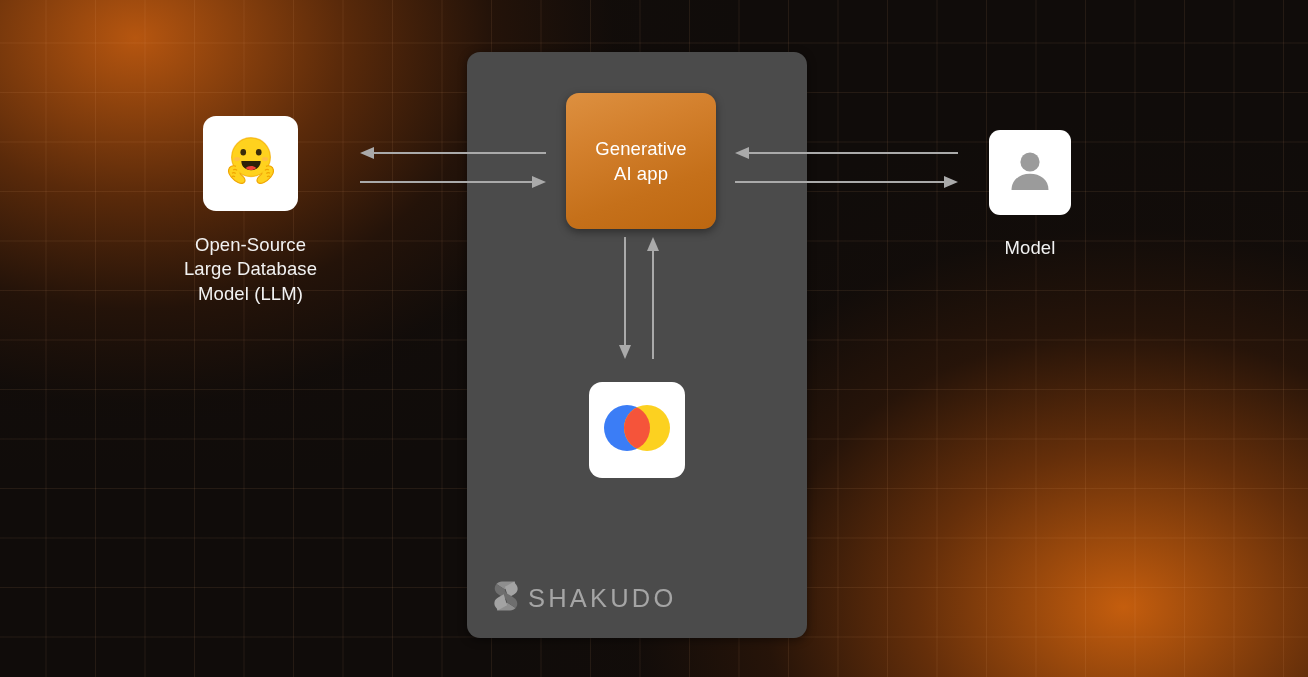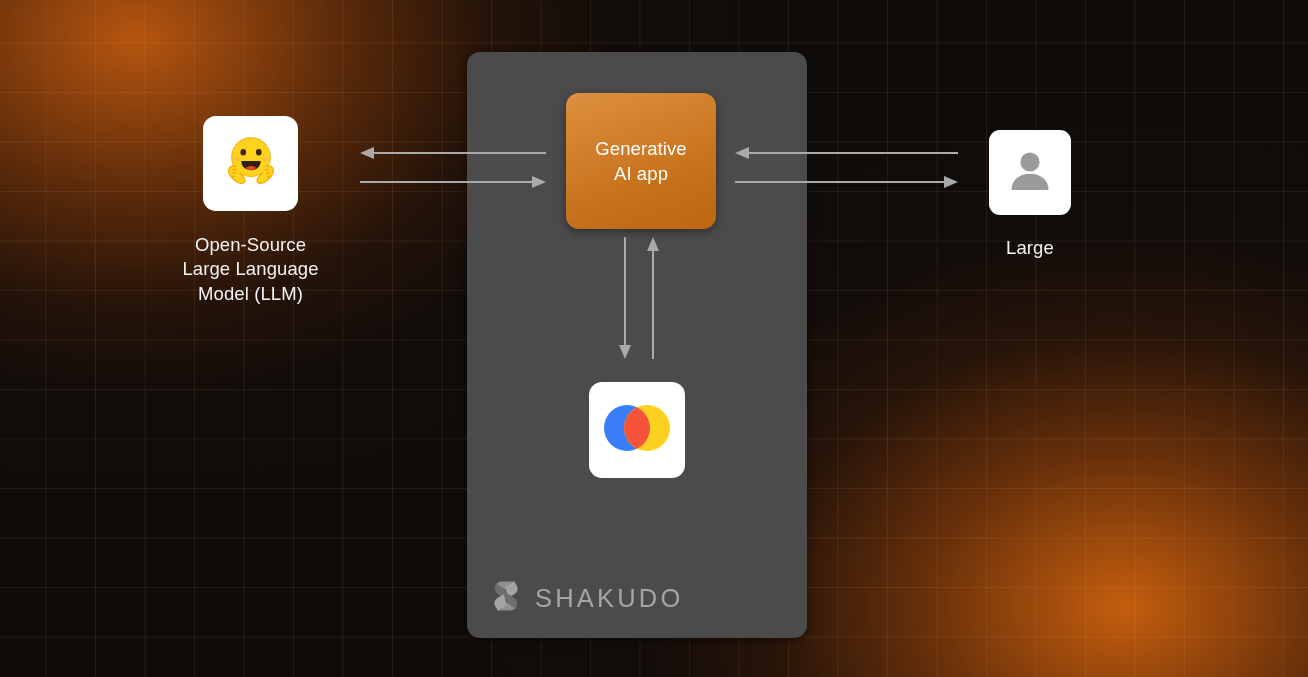--- a/index.html
+++ b/index.html
@@ -131,21 +131,21 @@
   .arrow-right-bot   { left: 735px; top: 175px; }
   .arrow-down        { left: 618px; top: 237px; }
   .arrow-up          { left: 646px; top: 237px; }
 
   
   .shakudo {
     position: absolute;
     left: 489px; top: 578px;
     display: flex;
     align-items: center;
-    gap: 12px;
+    gap: 5px;
   }
   .shakudo-word {
     color: #a5a5a5;
     font-size: 25.5px;
     letter-spacing: 3.2px;
     font-weight: 400;
   }
 </style>
 </head>
 <body>
@@ -224,32 +224,32 @@
           <path d="M13.6 40.3c1.3-.9 2.9-.6 4.1.4M12.4 43.6c1.2-.8 2.7-.6 3.8.3M12.3 47c1-.6 2.3-.5 3.2.2"></path>
         </g>
         <g fill="#ffd21e" stroke="#f0a500" stroke-width="1.2" stroke-linejoin="round">
           <path d="M47.5 36.5c3.4-1.6 7 .2 7.6 3.6.5 2.6-.6 4.8-2.8 7.4-1.9 2.2-4.4 4.4-7 5.6-3.3 1.5-6 1.3-6.9-.9-.8-2 .3-3.7 2.3-5.6 1.1-1 2.2-2 2.9-3.1"></path>
           <path d="M50.4 40.3c-1.3-.9-2.9-.6-4.1.4M51.6 43.6c-1.2-.8-2.7-.6-3.8.3M51.7 47c-1-.6-2.3-.5-3.2.2"></path>
         </g>
       </svg>
     </span>
   </div>
   <div class="node-label label-llm">Open-Source
-Large Language
+Large Database
 Model (LLM)</div>
 
   <div class="icon-card card-user">
     <span>
       <svg width="50" height="50" viewBox="0 0 50 50">
         <circle cx="25" cy="16" r="9.6" fill="#9b9b9b"></circle>
         <path d="M6.5 44c0-10.2 8.3-16.2 18.5-16.2S43.5 33.8 43.5 44z" fill="#9b9b9b"></path>
       </svg>
     </span>
   </div>
-  <div class="node-label label-user">Large</div>
+  <div class="node-label label-user">Model</div>
 
   <div class="icon-card card-vdb">
     <span>
       <svg width="66" height="52" viewBox="0 0 66 52">
         <defs>
           <clipPath id="clip-left">
               <circle cx="23" cy="26" r="23"></circle>
             </clipPath>
         </defs>
         <circle cx="23" cy="26" r="23" fill="#3b7df6"></circle>

